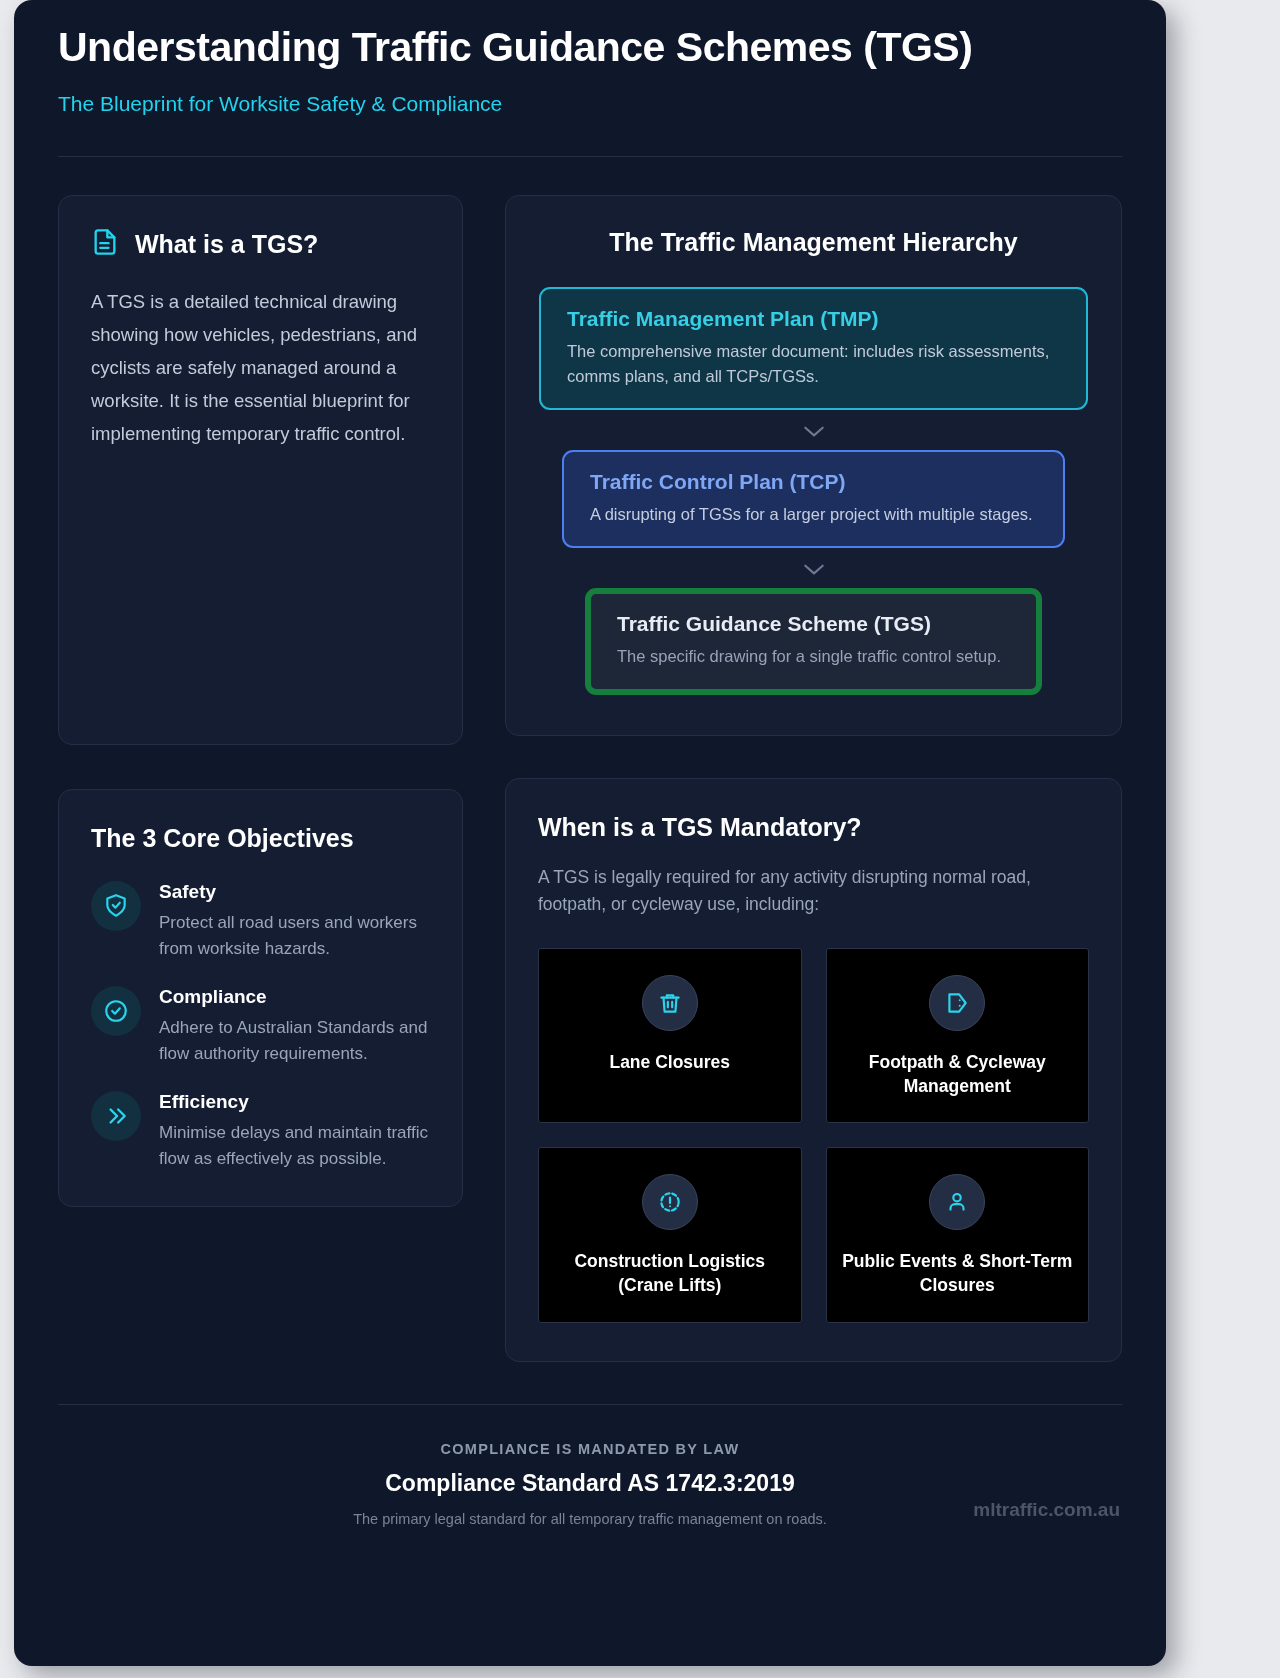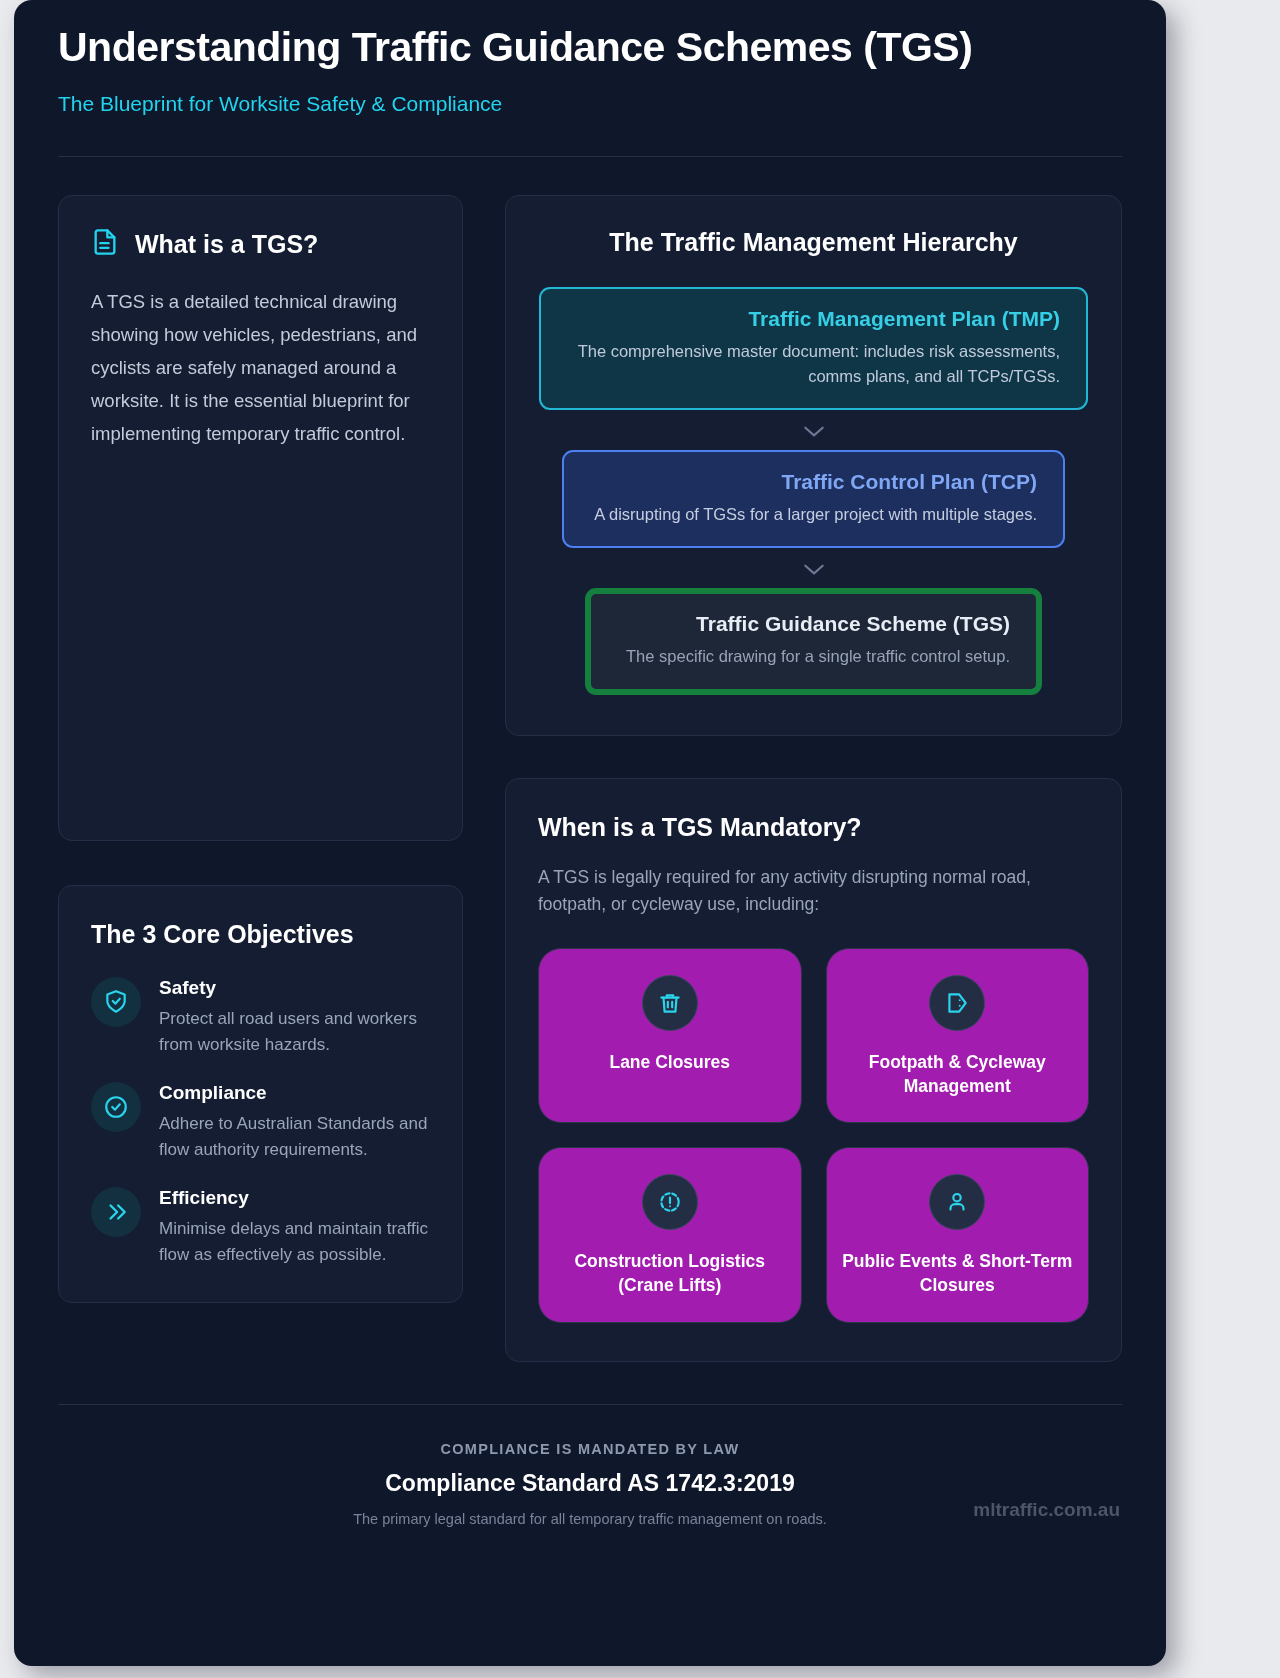--- a/index.html
+++ b/index.html
@@ -53,21 +53,21 @@
   .col-left  { width: 405px; flex: none; display:flex; flex-direction:column; gap: 44px; }
   .col-right { flex: 1; display:flex; flex-direction:column; gap: 42px; }
 
   .card {
     background: #141d31;
     border: 1px solid #242f47;
     border-radius: 14px;
   }
 
   
-  .what-card { padding: 32px 32px 36px; height: 646px; }
+  .what-card { padding: 32px 32px 36px; height: 550px; }
   .what-head {
     display: flex;
     align-items: center;
     gap: 16px;
     margin-bottom: 26px;
   }
   .what-head h2 {
     font-size: 25px;
     font-weight: bold;
     color: #ffffff;
@@ -118,21 +118,21 @@
   .hier-card h2 {
     text-align: center;
     font-size: 25px;
     font-weight: bold;
     color: #ffffff;
     margin-bottom: 30px;
   }
   .node {
     border-radius: 11px;
     padding: 18px 26px 20px;
-    text-align: right;
+    text-align: left;
   }
   .node h3 { font-size: 21px; font-weight: bold; margin-bottom: 8px; }
   .node p  { font-size: 16.5px; line-height: 1.48; }
 
   .node-tmp {
     background: #0f3646;
     border: 2px solid #22b8d4;
     margin: 0 1px;
   }
   .node-tmp h3 { color: #37cfe6; }
@@ -173,23 +173,23 @@
     line-height: 1.55;
     color: #9aa5ba;
     margin-bottom: 30px;
   }
   .mand-grid {
     display: grid;
     grid-template-columns: 1fr 1fr;
     gap: 24px;
   }
   .mand-item {
-    background: #a21caf;
+    background: #000000;
     border: 1px solid #2a3449;
-    border-radius: 23px;
+    border-radius: 3px;
     padding: 26px 14px 24px;
     text-align: center;
     min-height: 165px;
   }
   .mand-icon {
     width: 56px; height: 56px;
     margin: 0 auto 20px;
     border-radius: 50%;
     background: #232e44;
     border: 1px solid #39455e;

